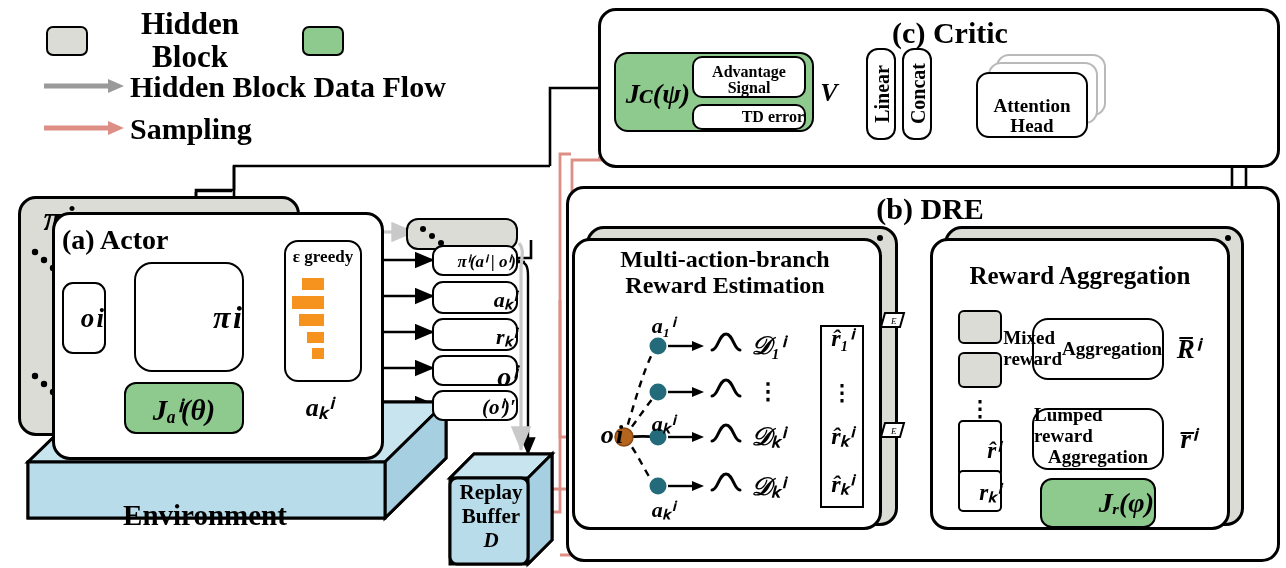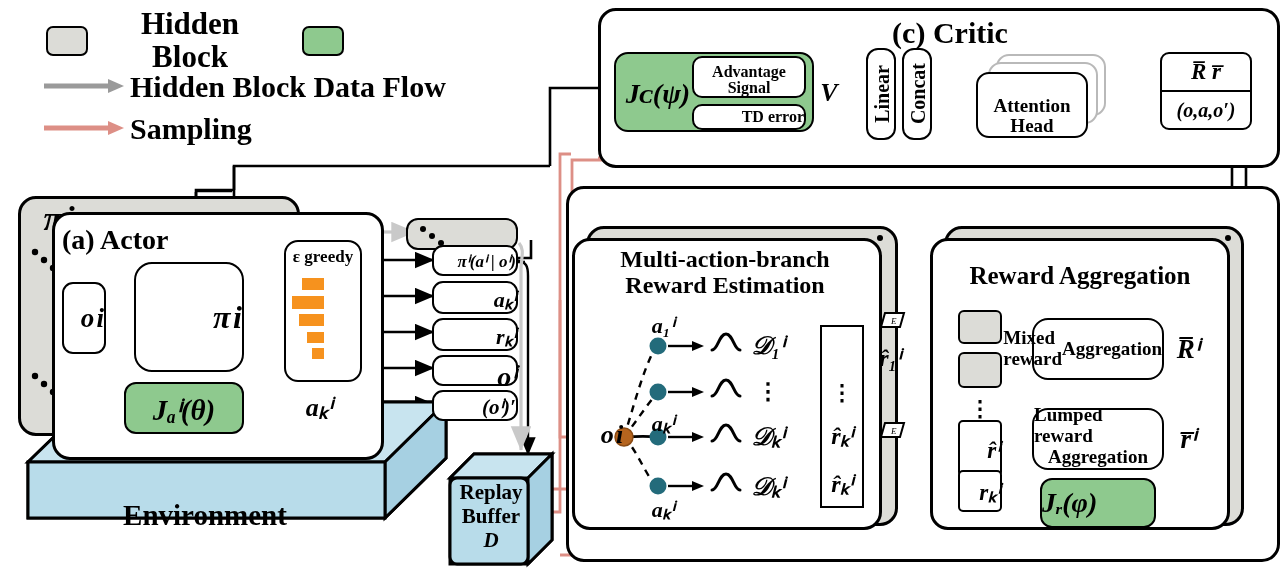--- a/index.html
+++ b/index.html
@@ -273,30 +273,23 @@
     <span class="bold vtext" style="font-size:20px;">Concat</span>
   </div>
 
   <div class="abs chip" style="left:996px;top:54px;width:110px;height:62px;border-radius:13px;border-color:#b9b9b9;"></div>
   <div class="abs chip" style="left:988px;top:62px;width:110px;height:62px;border-radius:13px;border-color:#b9b9b9;"></div>
   <div class="abs chip" style="left:976px;top:72px;width:112px;height:66px;border-radius:13px;flex-direction:column;">
     <span class="bold" style="font-size:19px;line-height:1.05;">Attention</span>
     <span class="bold" style="font-size:19px;line-height:1.05;">Head</span>
   </div>
 
-  <div class="abs chip" style="left:1160px;top:52px;width:92px;height:78px;border-radius:9px;flex-direction:column;padding:0;">
-    <div style="flex:1;display:flex;align-items:center;justify-content:center;width:100%;border-bottom:2.5px solid #000;">
-      <span class="bold ital" style="font-size:23px;">R̅   r̅</span>
-    </div>
-    <div style="flex:1;display:flex;align-items:center;justify-content:center;width:100%;">
-      <span class="bold ital" style="font-size:20px;">(o,a,o′)</span>
-    </div>
-  </div>
 
   <div class="abs panel" style="left:566px;top:186px;width:714px;height:376px;"></div>
+  <div class="lbl bold" style="left:820px;top:190px;width:220px;height:38px;font-size:30px;">(b) DRE</div>
 
   <div class="abs panel gray" style="left:586px;top:226px;width:312px;height:300px;"></div>
   <div class="abs" style="left:858px;top:234px;width:36px;height:26px;">
     <svg width="36" height="26">
         <circle cx="22" cy="4" r="3" fill="#000"></circle>
         <circle cx="13" cy="12" r="3" fill="#000"></circle>
         <circle cx="4" cy="20" r="3" fill="#000"></circle>
       </svg>
   </div>
   <div class="abs panel" style="left:572px;top:238px;width:310px;height:292px;"></div>
@@ -341,21 +334,21 @@
   <div class="lbl bold ital" style="left:642px;top:310px;width:42px;height:32px;font-size:22px;">a₁ⁱ</div>
   <div class="lbl bold ital" style="left:642px;top:408px;width:42px;height:32px;font-size:22px;">aₖⁱ</div>
   <div class="lbl bold ital" style="left:642px;top:494px;width:42px;height:32px;font-size:22px;">aₖⁱ</div>
 
   <div class="lbl bold ital" style="left:740px;top:329px;width:56px;height:34px;font-size:25px;">𝒟₁ⁱ</div>
   <div class="lbl bold" style="left:740px;top:375px;width:56px;height:34px;font-size:23px;">⋮</div>
   <div class="lbl bold ital" style="left:740px;top:420px;width:56px;height:34px;font-size:25px;">𝒟ₖⁱ</div>
   <div class="lbl bold ital" style="left:740px;top:470px;width:56px;height:34px;font-size:25px;">𝒟ₖⁱ</div>
 
   <div class="abs" style="left:820px;top:325px;width:44px;height:183px;border:2.8px solid #000;background:#fff;"></div>
-  <div class="lbl bold ital" style="left:820px;top:342px;width:44px;height:34px;font-size:24px;padding-left:48px;">r̂₁ⁱ</div>
+  <div class="lbl bold ital" style="left:820px;top:322px;width:44px;height:34px;font-size:24px;">r̂₁ⁱ</div>
   <div class="lbl bold" style="left:820px;top:376px;width:44px;height:34px;font-size:22px;">⋮</div>
   <div class="lbl bold ital" style="left:820px;top:420px;width:44px;height:34px;font-size:24px;">r̂ₖⁱ</div>
   <div class="lbl bold ital" style="left:820px;top:468px;width:44px;height:34px;font-size:24px;">r̂ₖⁱ</div>
 
   <svg width="26" height="18" style="left:880px;top:312px;">
     <polygon points="5,1 24,1 20,15 1,15" fill="#fff" stroke="#000" stroke-width="2"></polygon>
     <text x="11" y="12" font-size="9" font-family="Liberation Serif, serif" font-style="italic">E</text>
   </svg>
   <svg width="26" height="18" style="left:880px;top:422px;">
     <polygon points="5,1 24,1 20,15 1,15" fill="#fff" stroke="#000" stroke-width="2"></polygon>
@@ -388,17 +381,17 @@
     <span class="bold" style="font-size:19px;line-height:1.1;">Aggregation</span>
   </div>
   <div class="lbl bold ital" style="left:1168px;top:330px;width:40px;height:38px;font-size:27px;">R̅ⁱ</div>
 
   <div class="abs chip" style="left:1032px;top:408px;width:132px;height:62px;border-radius:16px;flex-direction:column;">
     <span class="bold" style="font-size:19px;line-height:1.1;margin-top:43px;">Lumped reward</span>
     <span class="bold" style="font-size:19px;line-height:1.1;">Aggregation</span>
   </div>
   <div class="lbl bold ital" style="left:1168px;top:420px;width:40px;height:38px;font-size:27px;">r̅ⁱ</div>
 
-  <div class="abs green" style="left:1040px;top:478px;width:116px;height:50px;display:flex;align-items:center;justify-content:flex-start;">
+  <div class="abs green" style="left:1040px;top:478px;width:116px;height:50px;display:flex;align-items:center;justify-content:flex-end;padding-left:12px;">
     <span class="bold ital" style="font-size:28px;">Jᵣ(φ)</span>
   </div>
 
 </div>
 
 </body></html>

